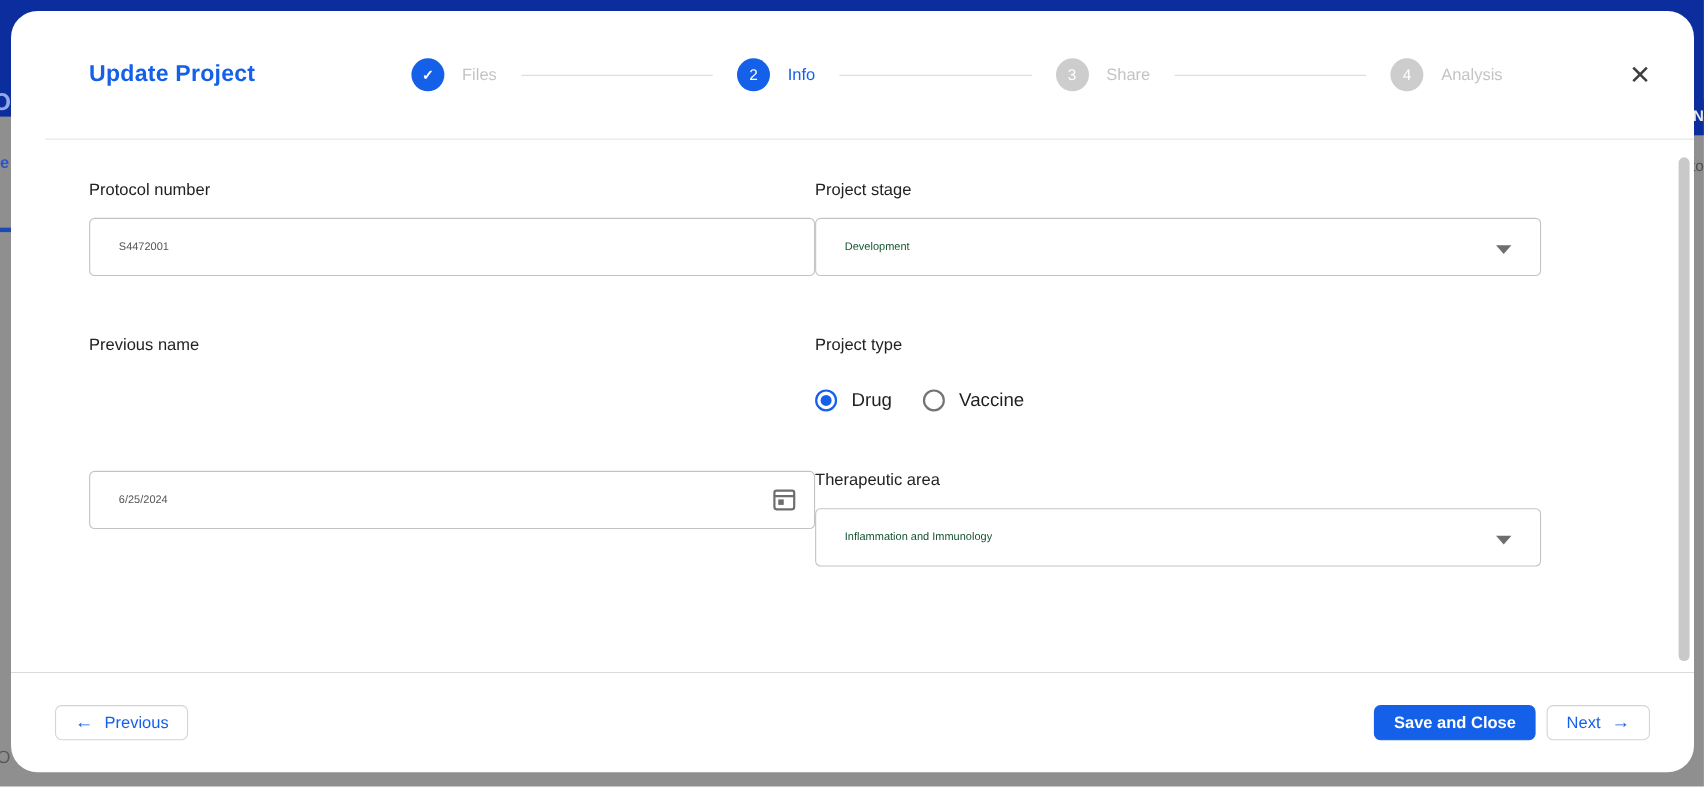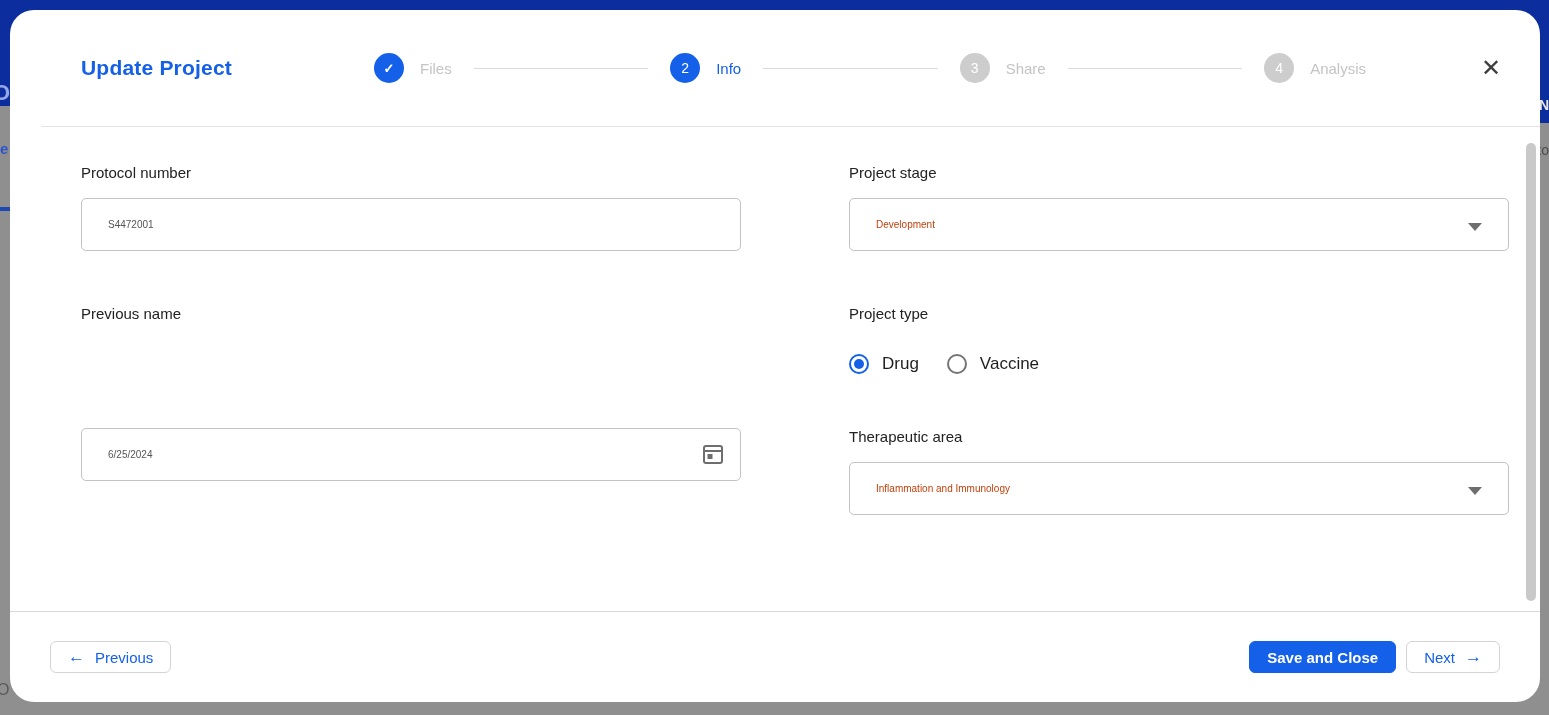--- a/index.html
+++ b/index.html
@@ -52,37 +52,36 @@
     width:30px; height:30px; display:flex; align-items:center; justify-content:center;
     font-size:24px; color:#3f3f3f; cursor:pointer; background:none; border:none;
     font-family:"Liberation Sans", sans-serif;
   }
 
   
   .form-body {
     padding:37px 40px 0 40px;
     display:grid;
     grid-template-columns:660px 660px;
-    column-gap:108px;
   }
   .field-group { margin-bottom:54px; }
   .field-label { font-size:15px; color:#222222; margin-bottom:17px; display:flex; align-items:center; gap:12px; }
   .text-input, .select-box {
     width:100%; height:53px;
     border:1px solid #c3c3c3; border-radius:5px;
     background:#ffffff;
     font-family:"Liberation Sans", sans-serif;
     font-size:10px; color:#555555;
     padding:0 26px;
     display:flex; align-items:center;
   }
   input.text-input { outline:none; }
   .input-wrap { position:relative; }
   .input-wrap .text-input { padding-right:56px; }
-  .select-box { position:relative; color:#c2410c; cursor:pointer; }
+  .select-box { position:relative; color:#14532d; cursor:pointer; }
   .caret {
     position:absolute; right:26px; top:24px;
     width:0; height:0;
     border-left:7px solid transparent; border-right:7px solid transparent;
     border-top:8px solid #6e6e6e;
   }
   .info-icon {
     width:17px; height:17px; border:1.5px solid #474747; border-radius:50%;
     display:flex; align-items:center; justify-content:center;
     font-size:10px; color:#474747; font-weight:bold; font-style:normal;

